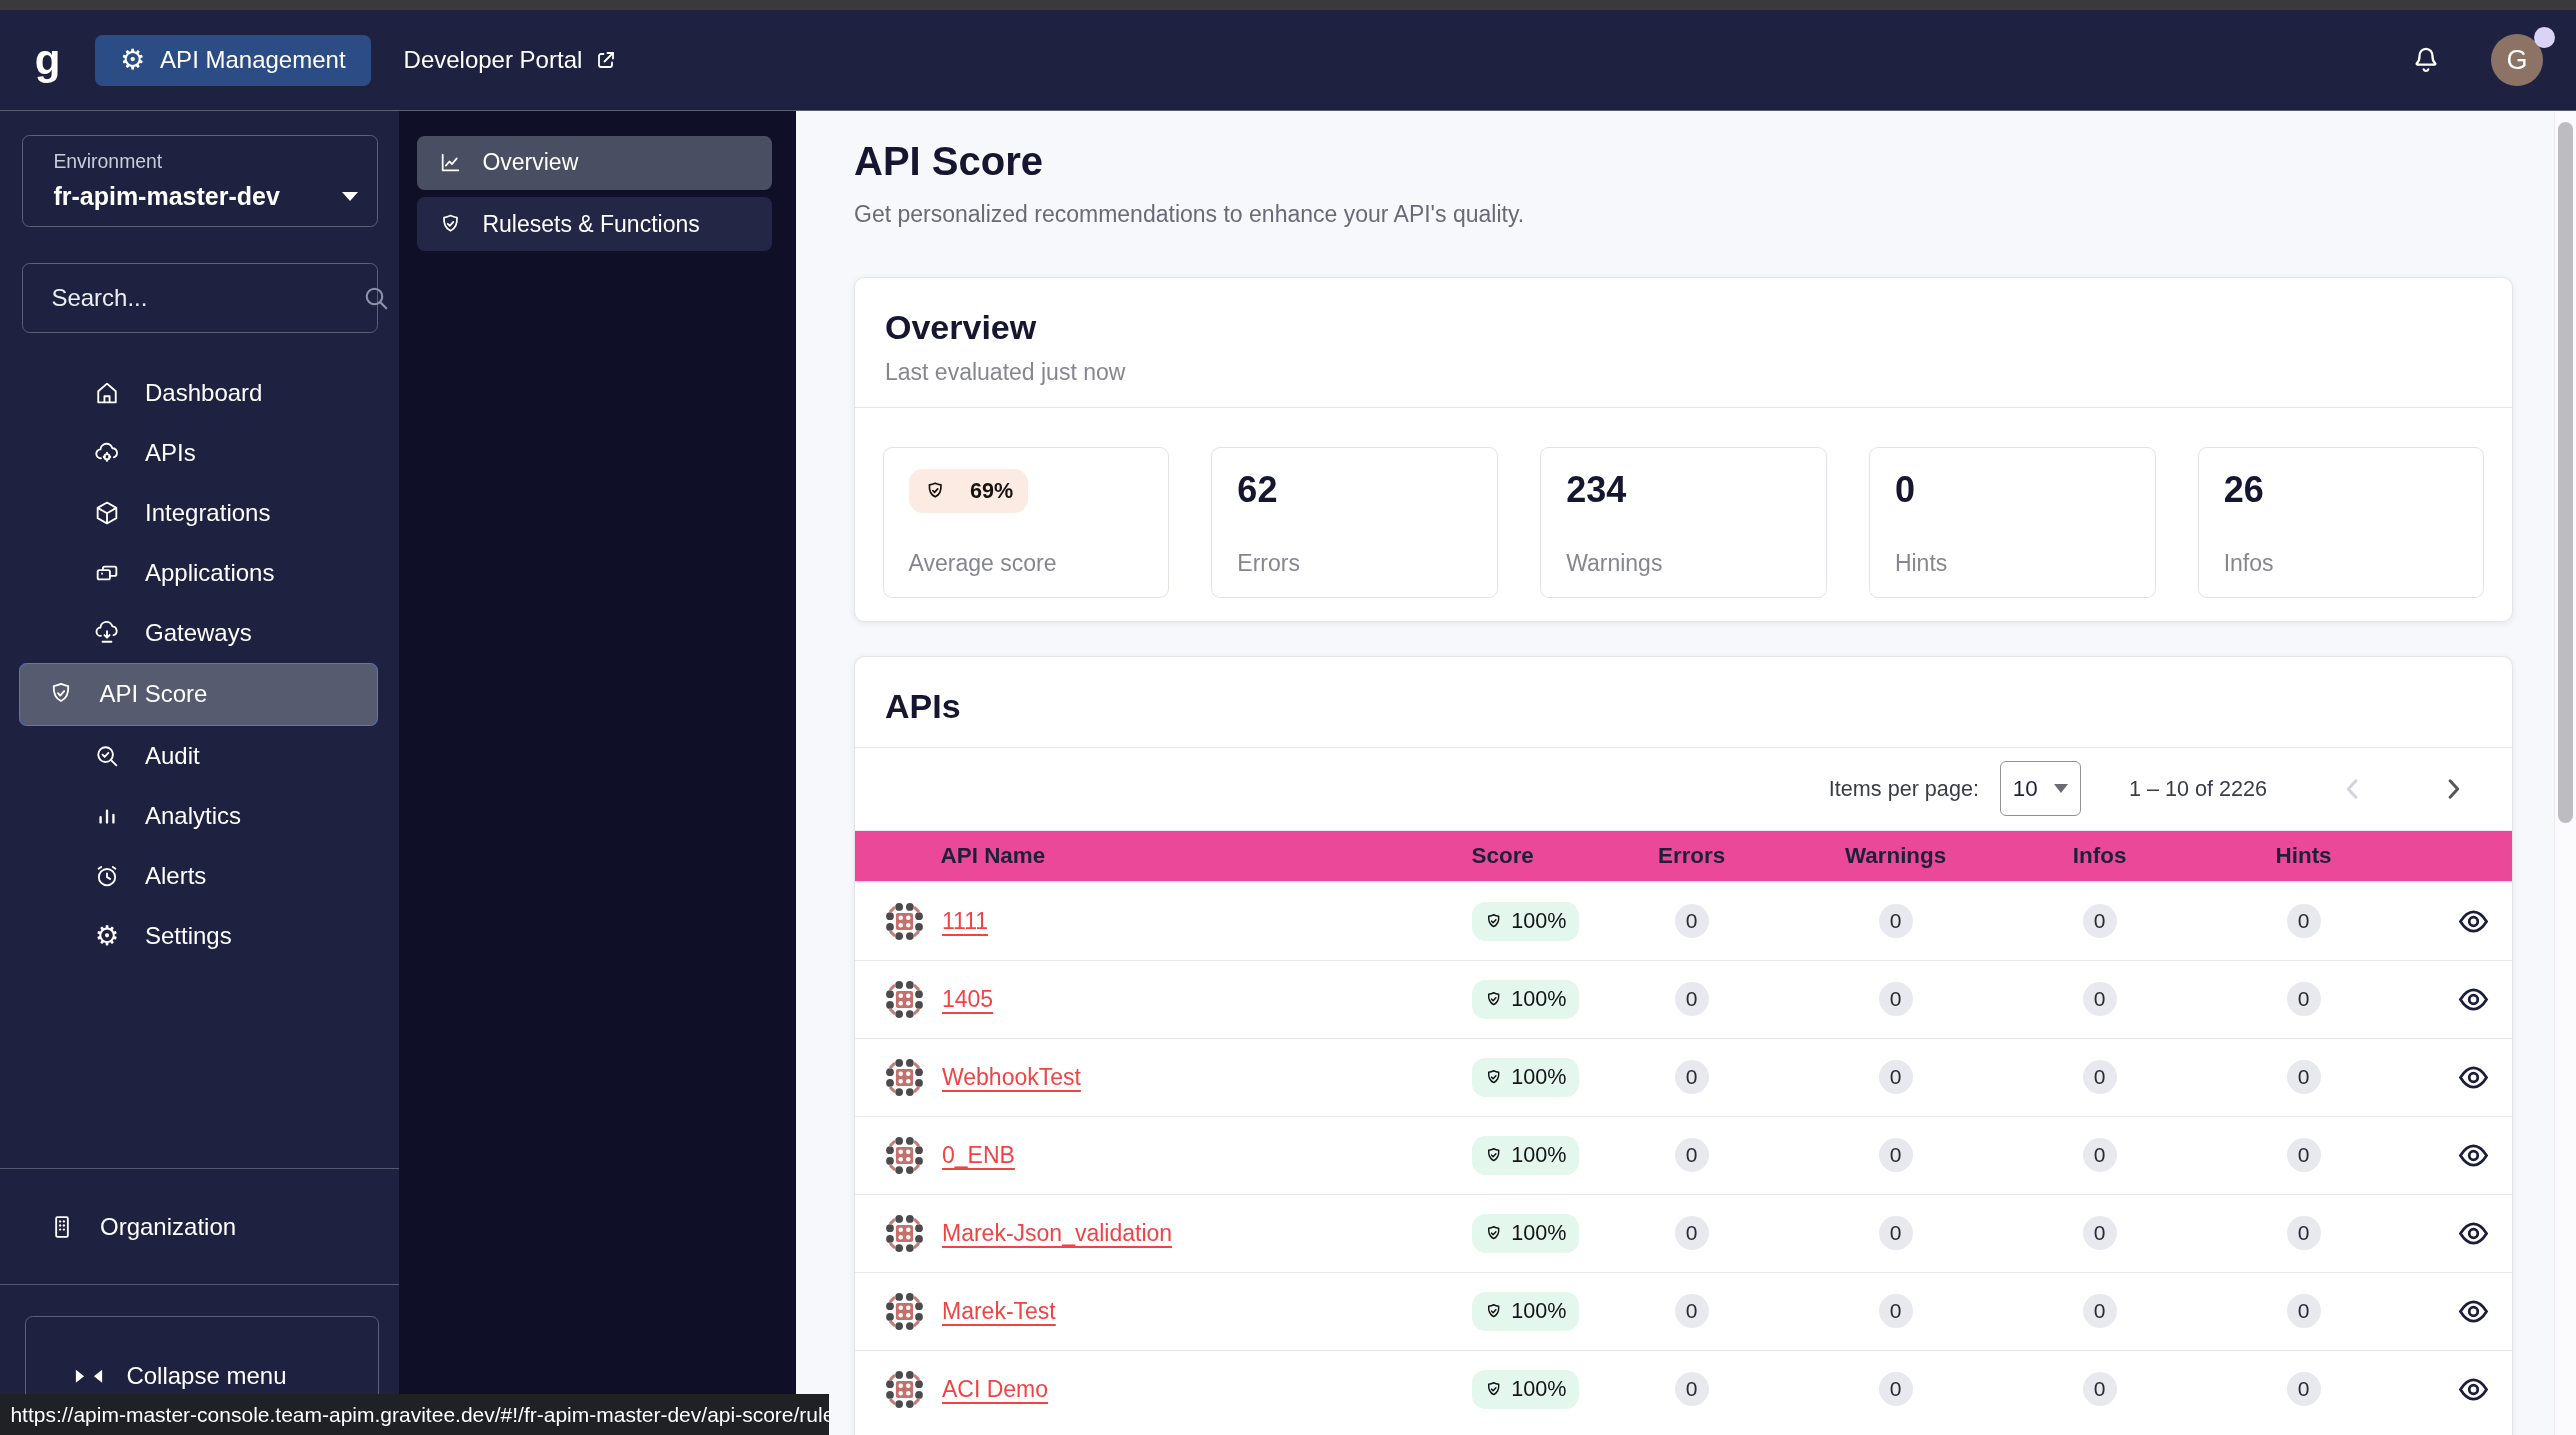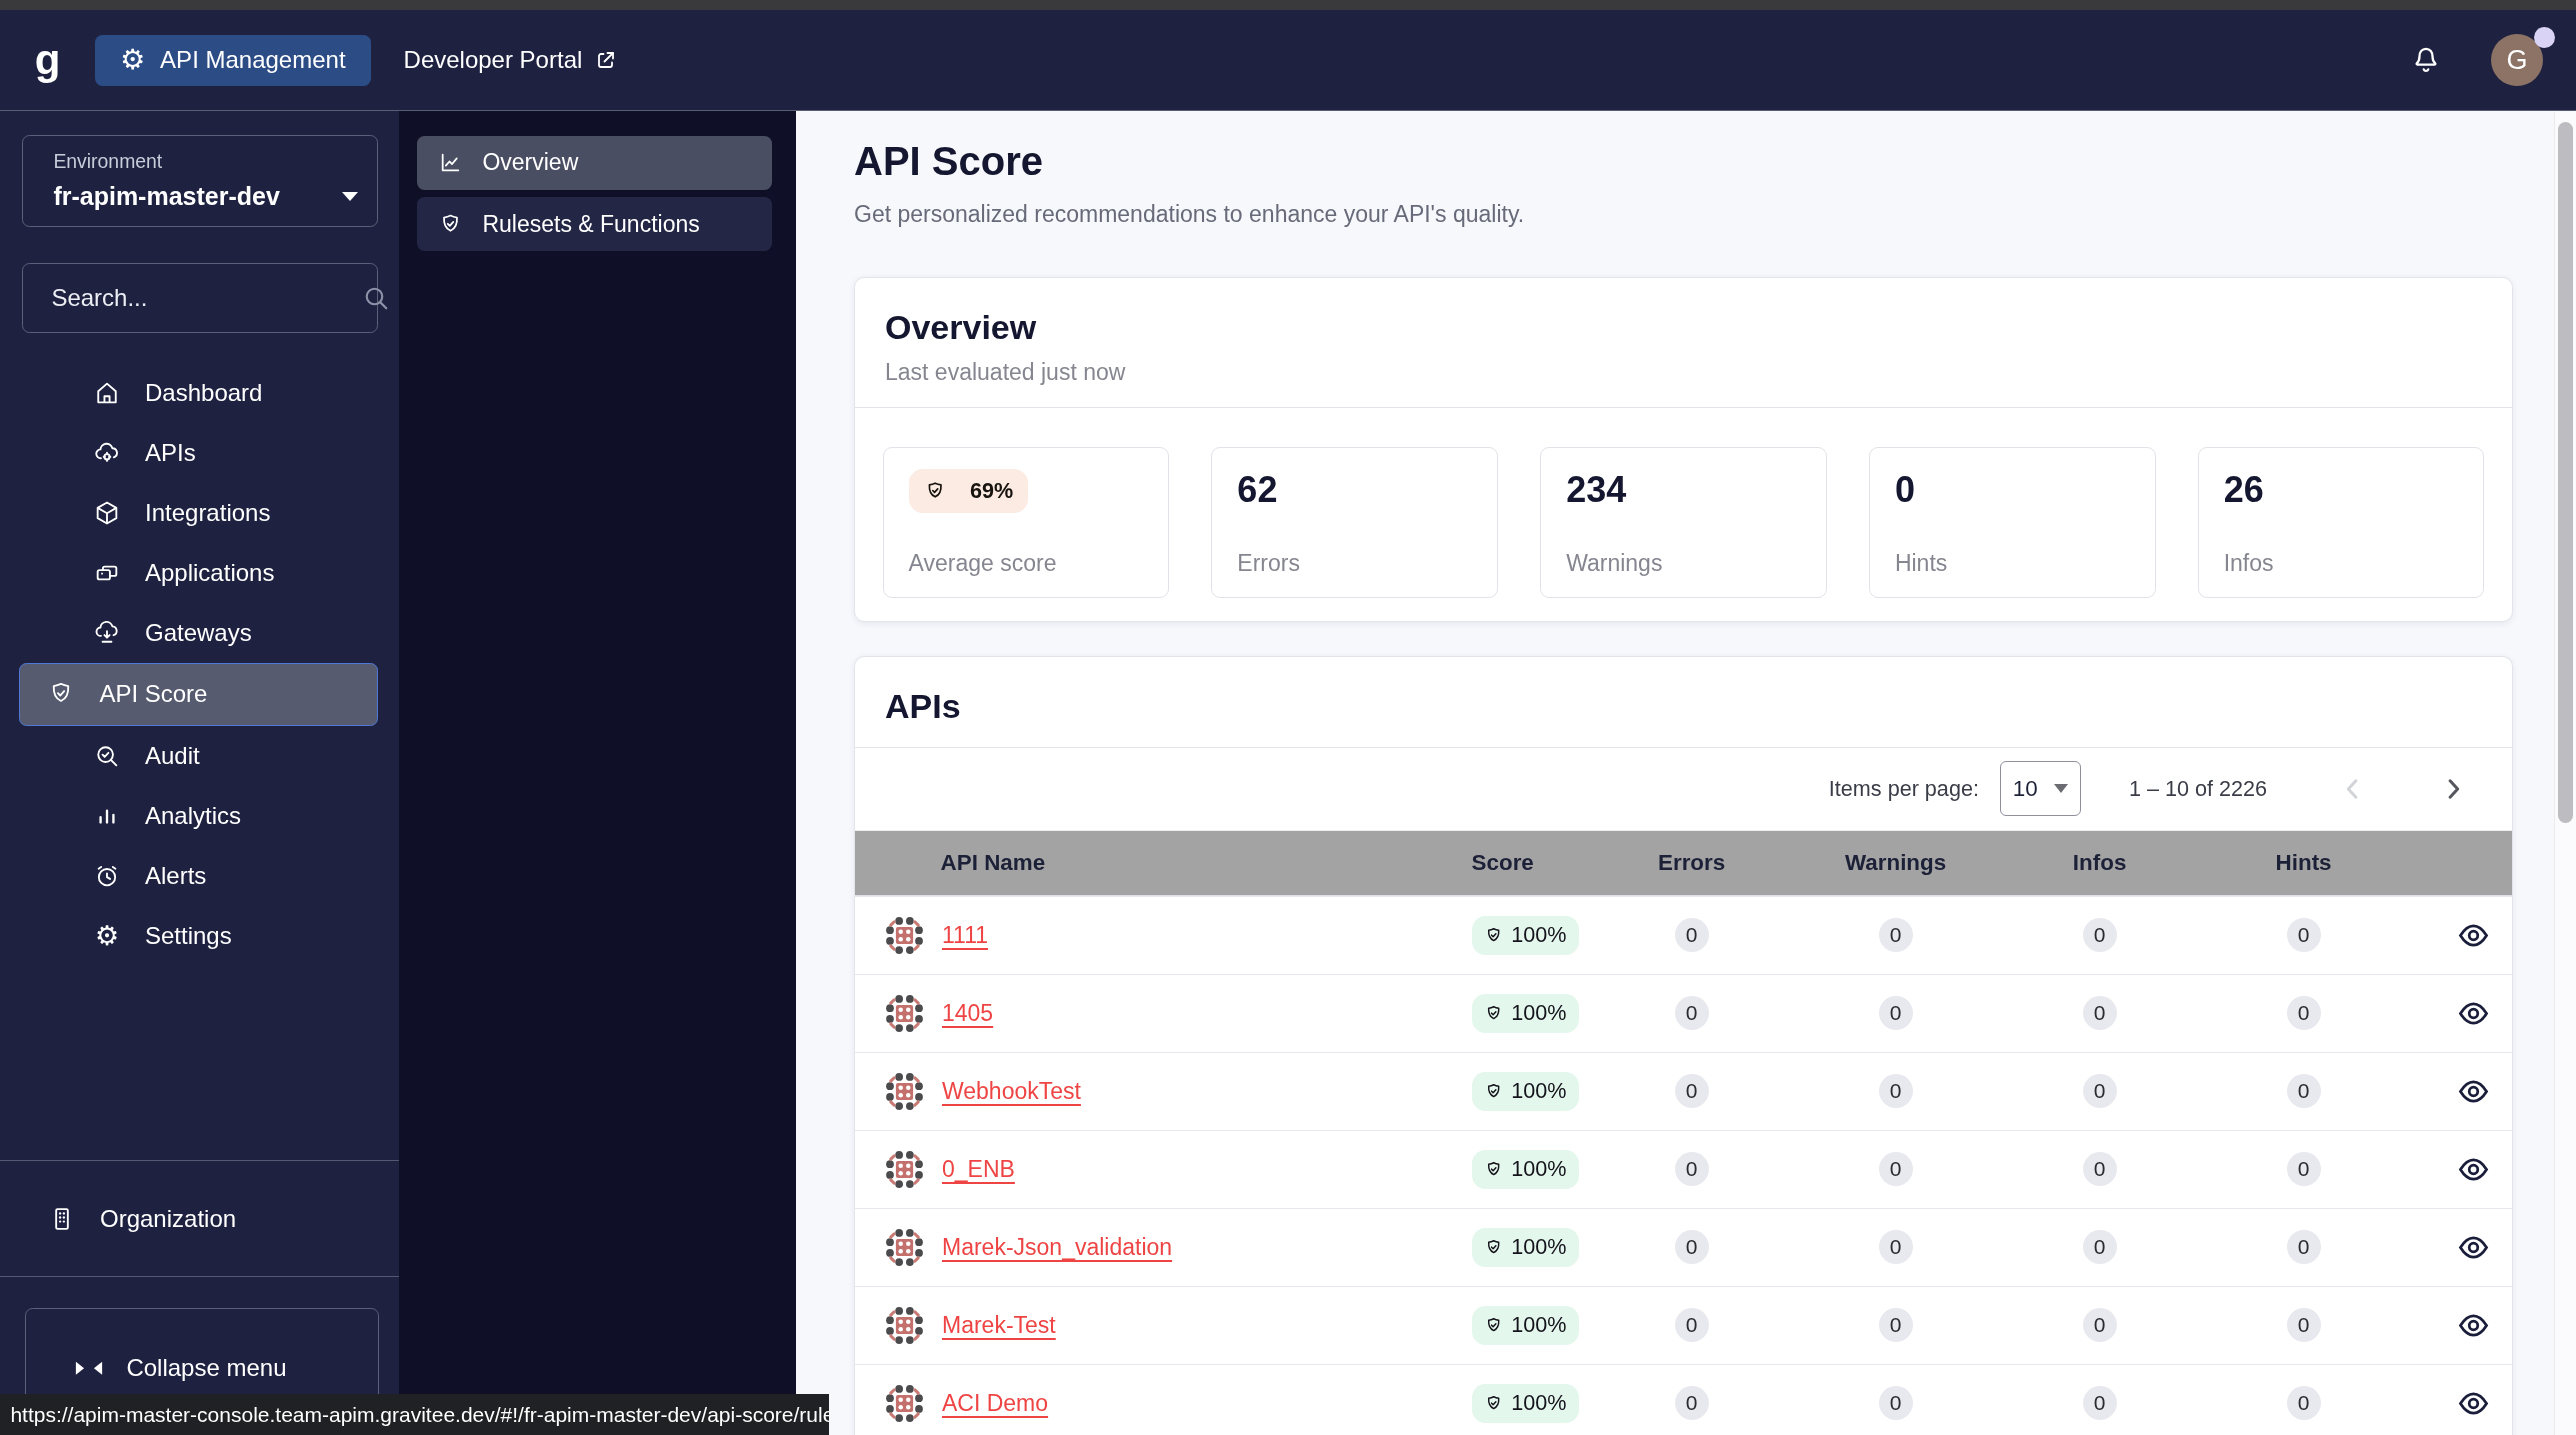--- a/index.html
+++ b/index.html
@@ -36,21 +36,21 @@
   .env-value { color:#fff; font-size:25px; font-weight:700; }
   .caret-down { width:0; height:0; border-left:8.2px solid transparent; border-right:8.2px solid transparent; border-top:9.7px solid #fff; }
   .search-box { margin:36px 21px 0 22.4px; height:70px; border:1.5px solid #5c6078; border-radius:7.5px; display:flex; align-items:center; padding:0 19.4px 0 28px; }
   .search-box input { flex:1; background:transparent; border:none; outline:none; color:#eceef4; font-size:24px; font-family:"Liberation Sans",sans-serif; }
   .search-box input::placeholder { color:#eceef4; opacity:1; }
   .menu { list-style:none; margin-top:30px; }
   .menu li { height:60px; display:flex; align-items:center; padding-left:48px; gap:24px; color:#fff; font-size:24px; cursor:pointer;margin-left:45px; }
   .menu li .mi { width:28px; color:#fff; flex:none; }
   .menu li.active { margin:0 21px 0 19.4px; border:1.5px solid #4f79d7; background:#575b6f; border-radius:7.5px; height:63px; padding-left:27px; }
   .menu li.active .glyph, .menu li .glyph { font-family:"DejaVu Sans",sans-serif; font-size:27px; line-height:1; width:28px; text-align:center; }
-  .sidebar-bottom { position:absolute; left:0; right:0; bottom:8px; }
+  .sidebar-bottom { position:absolute; left:0; right:0; bottom:0; }
   .side-divider { border-top:1.5px solid #545870; }
   .org-item { height:115px; display:flex; align-items:center; padding-left:48px; gap:24px; color:#fff; font-size:24px; cursor:pointer; }
   .collapse-btn { margin:31px 20px 0 25px; height:119px; border:1.5px solid #5c6078; border-radius:7.5px; display:flex; align-items:center; padding-left:48px; gap:22.4px; color:#fff; font-size:24px; cursor:pointer; }
 
   
   .subnav { width:397px; background:#100f28; padding:24.6px 24px 0 18px; flex:none; }
   .subnav-item { height:54px; border-radius:7.5px; margin-bottom:7.5px; display:flex; align-items:center; padding-left:21px; gap:19.4px; color:#fff; font-size:23px; cursor:pointer; background:#232645; }
   .subnav-item.active { background:#4a4e62; }
   .subnav-item .mi { width:25px; flex:none; }
 
@@ -74,21 +74,21 @@
 
   .card.apis { margin-top:34px; border-bottom:none; border-bottom-left-radius:0; border-bottom-right-radius:0; min-height:795px; }
   .pagination { height:82px; display:flex; align-items:center; justify-content:flex-end; padding-right:45px; font-size:21.6px; color:#3a3c47; }
   .pagesize-select { margin-left:21px; width:81px; height:55px; border:1.5px solid #8f909c; border-radius:6px; display:flex; align-items:center; justify-content:center; gap:16.4px; font-size:22.4px; color:#1d2138; cursor:pointer; background:#fff; }
   .select-caret { width:0; height:0; border-left:7.5px solid transparent; border-right:7.5px solid transparent; border-top:9px solid #6b6b72; }
   .page-range { margin-left:48px; }
   .chev { margin-left:72px; cursor:default; }
   .chev.prev { color:#d3d4d9; }
   .chev.next { color:#55565e; cursor:pointer; }
 
-  .thead { background:#a3a3a3; height:66px; display:flex; align-items:center; padding-left:27.6px; border-top:0.7px solid #ececf1; border-bottom:0.7px solid #dfe0e6; font-size:22.4px; font-weight:700; color:#1d2138; }
+  .thead { background:#ec4899; height:52px; display:flex; align-items:center; padding-left:27.6px; border-top:0.7px solid #ececf1; border-bottom:0.7px solid #dfe0e6; font-size:22.4px; font-weight:700; color:#1d2138; }
   .trow { height:78px; display:flex; align-items:center; padding-left:27.6px; border-top:0.7px solid #e7e8ed; background:#fff; }
   .trow:first-of-type { border-top:none; }
   .c-name { width:589px; display:flex; align-items:center; gap:16.4px; }
   .thead .c-name { padding-left:58px; }
   .c-score { width:118px; }
   .c-chip { width:204px; text-align:center; display:flex; justify-content:center; }
   .c-actions { flex:1; display:flex; justify-content:flex-end; padding-right:22.4px; }
   .api-avatar { width:43px; height:43px; flex:none; }
   .api-link { color:#ef4444; font-size:23px; text-decoration:underline; text-underline-offset:4.5px; cursor:pointer; }
   .score-pill { display:inline-flex; align-items:center; gap:7.5px; border-radius:13.4px; padding:6.7px 12.7px; font-size:21.6px; font-weight:500; color:#14121a; }

